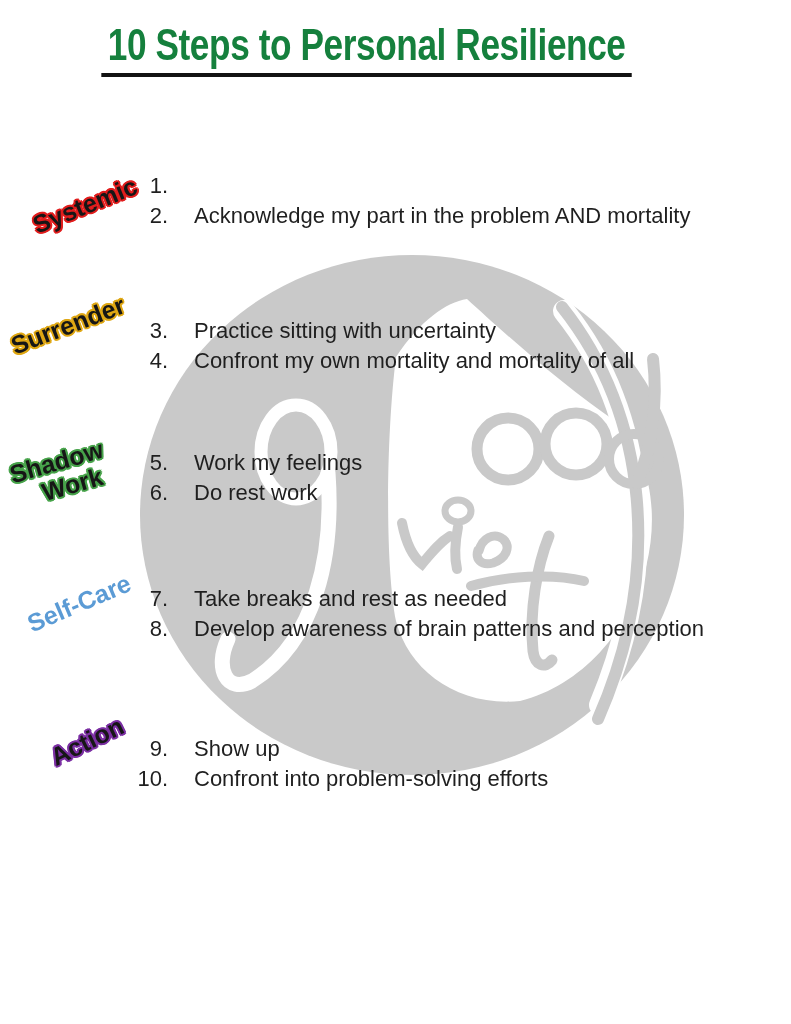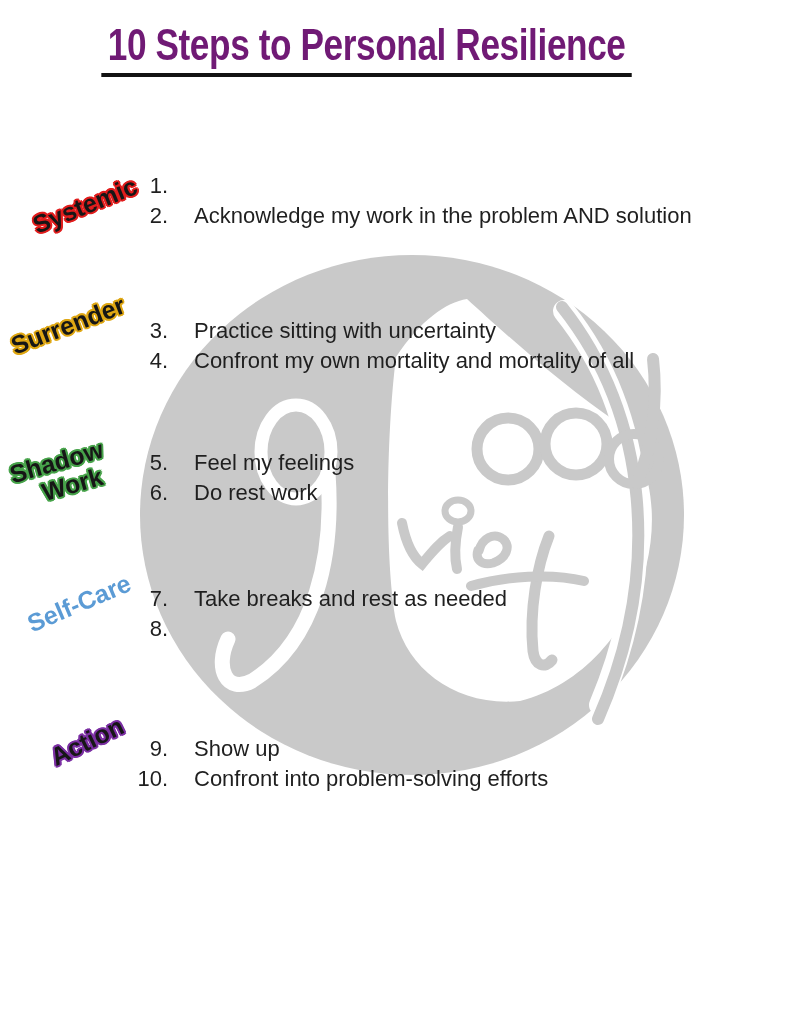--- a/index.html
+++ b/index.html
@@ -2,21 +2,21 @@
 <html><head>
 <meta charset="utf-8">
 <style>
   html,body { margin:0; padding:0; background:#ffffff; }
   .page {
     position:relative; width:791px; height:1024px; background:#ffffff;
     font-family:"Liberation Sans","DejaVu Sans",sans-serif; overflow:hidden;
   }
 
   
-  .title-block { position:absolute; top:20px; left:0; width:734px; text-align:center; z-index:2; color:#701a75; }
+  .title-block { position:absolute; top:20px; left:0; width:734px; text-align:center; z-index:2; color:#15803d; }
   .title-line { display:block; margin-bottom:12px; }
   .title-line > span {
     display:inline-block; font-weight:bold; font-size:44px; letter-spacing:-0.5px;
     transform:scaleX(0.80); transform-origin:center;
     border-bottom:4px solid #121212; padding:0 8px 3px; white-space:nowrap;
   }
 
   
   .rot-label {
     position:absolute; z-index:2; font-size:25px; font-weight:bold;
@@ -92,53 +92,54 @@
   <div class="rot-label lab5" style="color: rgb(22, 22, 22); --oc: #7b2fa3;">
     <span class="l1">Action</span>
   </div>
 
   <div class="steps s1">
     <div class="step-row">
       <span class="step-num">1.</span>
     </div>
     <div class="step-row">
       <span class="step-num">2.</span>
-      <span class="step-text">Acknowledge my work in the problem AND solution</span>
+      <span class="step-text">Acknowledge my part in the problem AND mortality</span>
     </div>
   </div>
 
   <div class="steps s2">
     <div class="step-row">
       <span class="step-num">3.</span>
       <span class="step-text">Practice sitting with uncertainty</span>
     </div>
     <div class="step-row">
       <span class="step-num">4.</span>
       <span class="step-text">Confront my own mortality and mortality of all</span>
     </div>
   </div>
 
   <div class="steps s3">
     <div class="step-row">
       <span class="step-num">5.</span>
-      <span class="step-text">Feel my feelings</span>
+      <span class="step-text">Work my feelings</span>
     </div>
     <div class="step-row">
       <span class="step-num">6.</span>
       <span class="step-text">Do rest work</span>
     </div>
   </div>
 
   <div class="steps s4">
     <div class="step-row">
       <span class="step-num">7.</span>
       <span class="step-text">Take breaks and rest as needed</span>
     </div>
     <div class="step-row">
       <span class="step-num">8.</span>
+      <span class="step-text">Develop awareness of brain patterns and perception</span>
     </div>
   </div>
 
   <div class="steps s5">
     <div class="step-row">
       <span class="step-num">9.</span>
       <span class="step-text">Show up</span>
     </div>
     <div class="step-row">
       <span class="step-num">10.</span>

